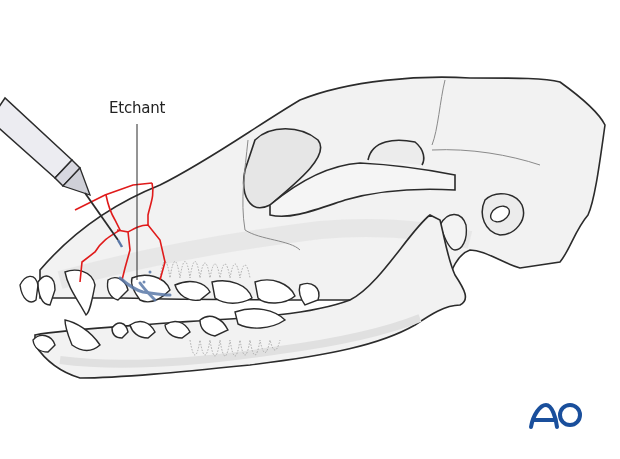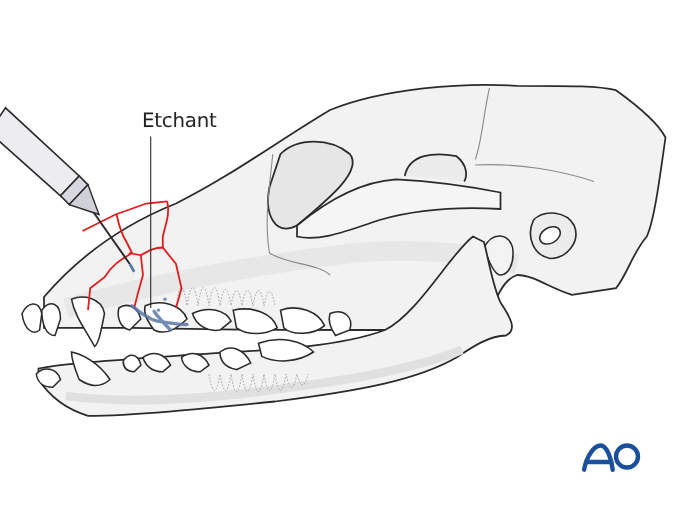--- a/index.html
+++ b/index.html
@@ -1,18 +1,18 @@
 <!DOCTYPE html>
 <html><head>
   <meta charset="utf-8">
   <style>
     html, body { margin: 0; padding: 0; background: #ffffff; }
     body { width: 620px; height: 459px; position: relative; overflow: hidden; font-family: "Liberation Sans", sans-serif; }
     .canvas { position: absolute; left: 0; top: 0; width: 620px; height: 459px; }
-    .label { position: absolute; font-family: "DejaVu Sans", sans-serif; font-size: 18px; color: #222; letter-spacing: -0.2px; margin-left: 20px; }
+    .label { position: absolute; font-family: "DejaVu Sans", sans-serif; font-size: 15px; color: #222; letter-spacing: -0.2px; }
   </style>
 </head>
 <body>
 
 <div class="canvas">
   <svg width="620" height="459" viewBox="0 0 620 459" xmlns="http://www.w3.org/2000/svg">
 
     <g>
       <path d="M40,270 C70,235 110,205 160,185 C210,160 250,130 300,100 C350,80 420,75 470,78 C520,78 545,78 560,82 C585,100 600,115 605,125 C600,160 595,200 588,215 C575,230 570,250 560,262 L520,268 C500,262 485,250 470,250 C455,255 450,275 440,300 L330,300 C280,300 200,300 120,298 L40,298 Z" fill="#f2f2f2" stroke="#2b2b2b" stroke-width="1.6"></path>
 

